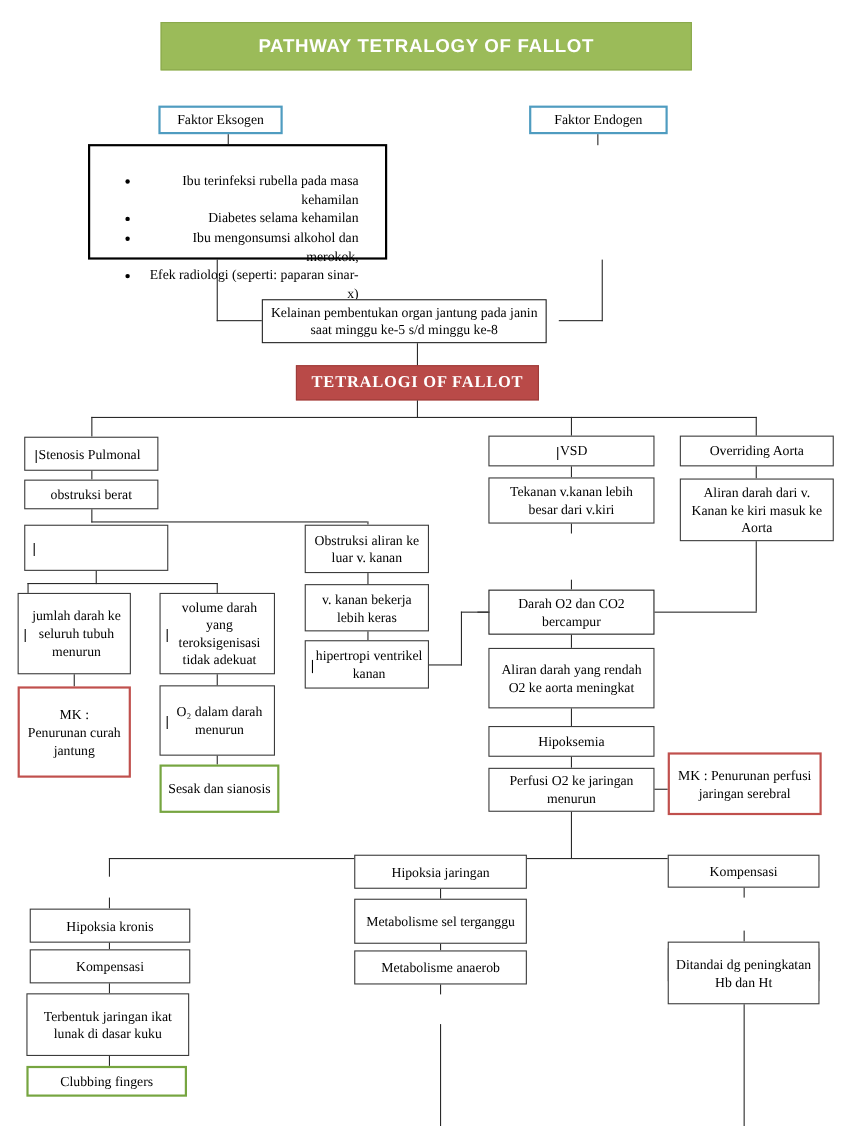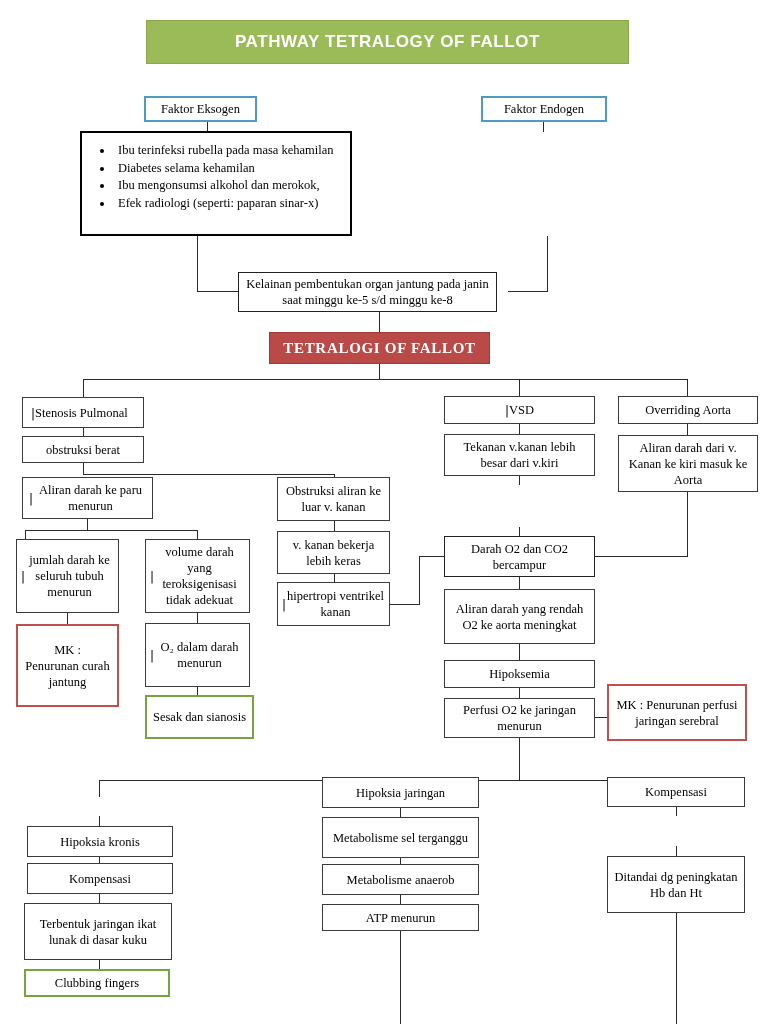--- a/index.html
+++ b/index.html
@@ -63,21 +63,21 @@
   
   .listbox{
     position:absolute;
     box-sizing:border-box;
     border:2px solid #000;
     background:#fff;
     padding:7px 8px 7px 4px;
     font-size:12.5px;
     line-height:1.33;
   }
-  .listbox ul{margin:2px;padding-left:26px;list-style:disc;}
+  .listbox ul{margin:16px;padding-left:26px;list-style:disc;text-align:right;}
   .listbox li{margin:0 0 1px 0;padding-left:4px;}
 
   
   .ln{position:absolute;background:#2a2a2a;}
   .ln.v{width:1.3px;}
   .ln.h{height:1.3px;}
 
   
   .arr{display:inline-block;font-family:"DejaVu Sans", sans-serif;font-size:12px;line-height:1;transform:translateY(1px);}
 </style>
@@ -128,21 +128,21 @@
   <div class="node" style="left:618px;top:396px;width:140px;height:28px;">Overriding Aorta</div>
 
   <div class="ln v" style="left:83px;top:428px;height:8px;"></div>
   <div class="node" style="left:22px;top:436px;width:122px;height:27px;">obstruksi berat</div>
 
   <div class="ln v" style="left:83px;top:463px;height:12px;"></div>
 
   <div class="ln h" style="left:83px;top:474px;width:251px;"></div>
   <div class="ln v" style="left:334px;top:474px;height:3px;"></div>
 
-  <div class="node" style="left:22px;top:477px;width:131px;height:42px;justify-content:flex-start;padding-left:6px;"><span class="arr">|</span><span style="text-align:center;flex:1;">Aliran darah ke paru menurun</span></div>
+  <div class="node" style="left:22px;top:477px;width:131px;height:42px;justify-content:flex-start;padding-left:6px;"><span class="arr">|</span></div>
 
   <div class="ln v" style="left:87px;top:519px;height:12px;"></div>
   <div class="ln h" style="left:25px;top:530px;width:173px;"></div>
   <div class="ln v" style="left:25px;top:530px;height:10px;"></div>
   <div class="ln v" style="left:197px;top:530px;height:10px;"></div>
 
   <div class="node" style="left:16px;top:539px;width:103px;height:74px;justify-content:flex-start;padding-left:4px;"><span class="arr">|</span><span style="text-align:center;flex:1;">jumlah darah ke seluruh tubuh menurun</span></div>
 
   <div class="node" style="left:145px;top:539px;width:105px;height:74px;justify-content:flex-start;padding-left:4px;"><span class="arr">|</span><span style="text-align:center;flex:1;">volume darah yang teroksigenisasi tidak adekuat</span></div>
 
@@ -217,21 +217,20 @@
 
   <div class="node" style="left:322px;top:777px;width:157px;height:31px;">Hipoksia jaringan</div>
   <div class="ln v" style="left:400px;top:808px;height:9px;"></div>
 
   <div class="node" style="left:322px;top:817px;width:157px;height:41px;">Metabolisme sel terganggu</div>
   <div class="ln v" style="left:400px;top:858px;height:6px;"></div>
 
   <div class="node" style="left:322px;top:864px;width:157px;height:31px;">Metabolisme anaerob</div>
   <div class="ln v" style="left:400px;top:895px;height:9px;"></div>
 
-  <div class="node" style="left:322px;top:904px;width:157px;height:27px;">ATP menurun</div>
   <div class="ln v" style="left:400px;top:931px;height:93px;"></div>
 
   <div class="node" style="left:607px;top:777px;width:138px;height:30px;">Kompensasi</div>
   <div class="ln v" style="left:676px;top:807px;height:9px;"></div>
 
   <div class="node" style="left:607px;top:816px;width:138px;height:30px;margin-top:46px;">Polisitemia</div>
   <div class="ln v" style="left:676px;top:846px;height:10px;"></div>
 
   <div class="node" style="left:607px;top:856px;width:138px;height:57px;">Ditandai dg peningkatan Hb dan Ht</div>
   <div class="ln v" style="left:676px;top:913px;height:111px;"></div>

